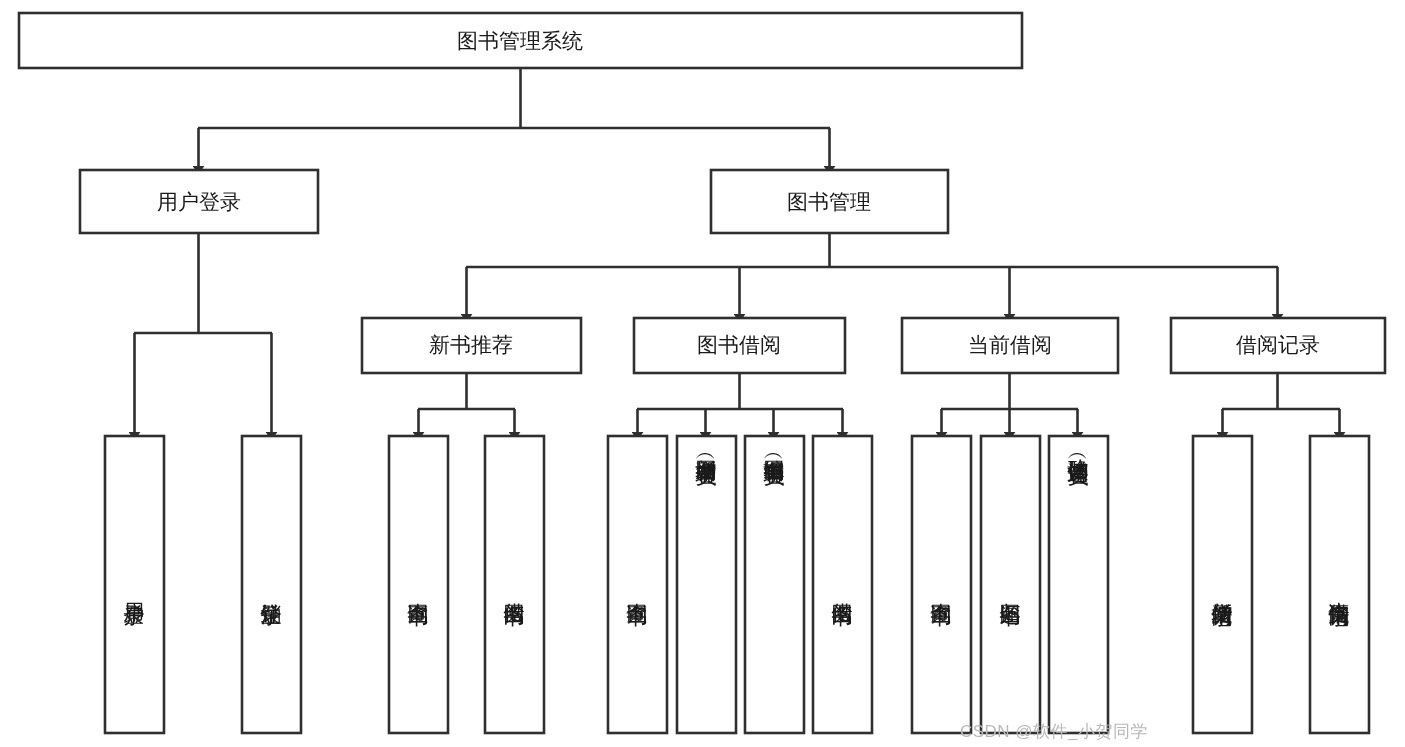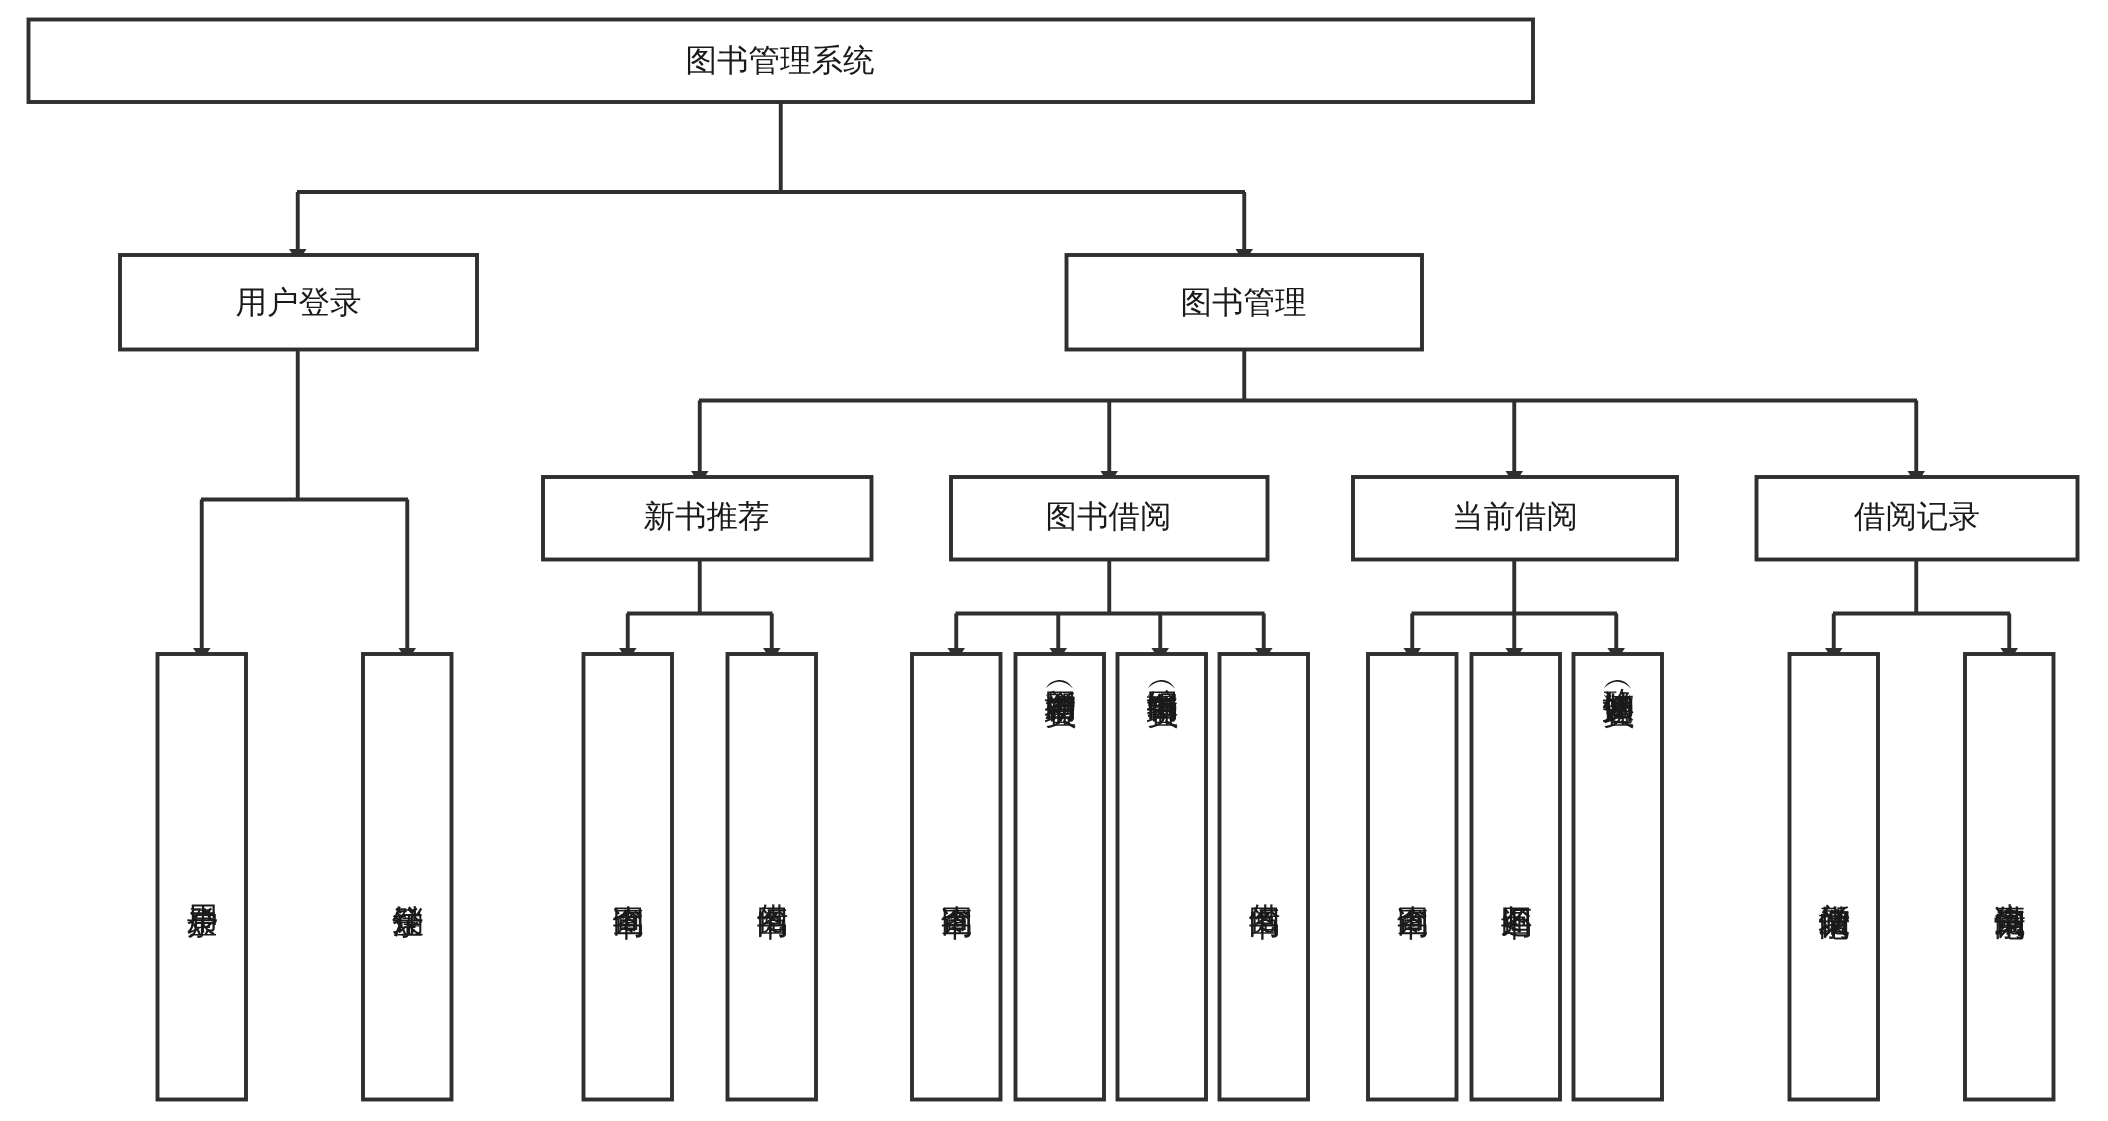--- a/index.html
+++ b/index.html
@@ -255,14 +255,15 @@
 
     <g>
       <rect class="node-box" x="1310" y="436" width="59" height="297"></rect>
       <foreignObject class="leaf-label-fo" x="1310" y="442" width="59" height="291">
         <div xmlns="http://www.w3.org/1999/xhtml" class="leaf-text-vertical center-v">查询借阅记录</div>
       </foreignObject>
     </g>
 
   </svg>
 
+  <div class="watermark">CSDN @软件_小贺同学</div>
 
 </div>
 
 </body></html>

